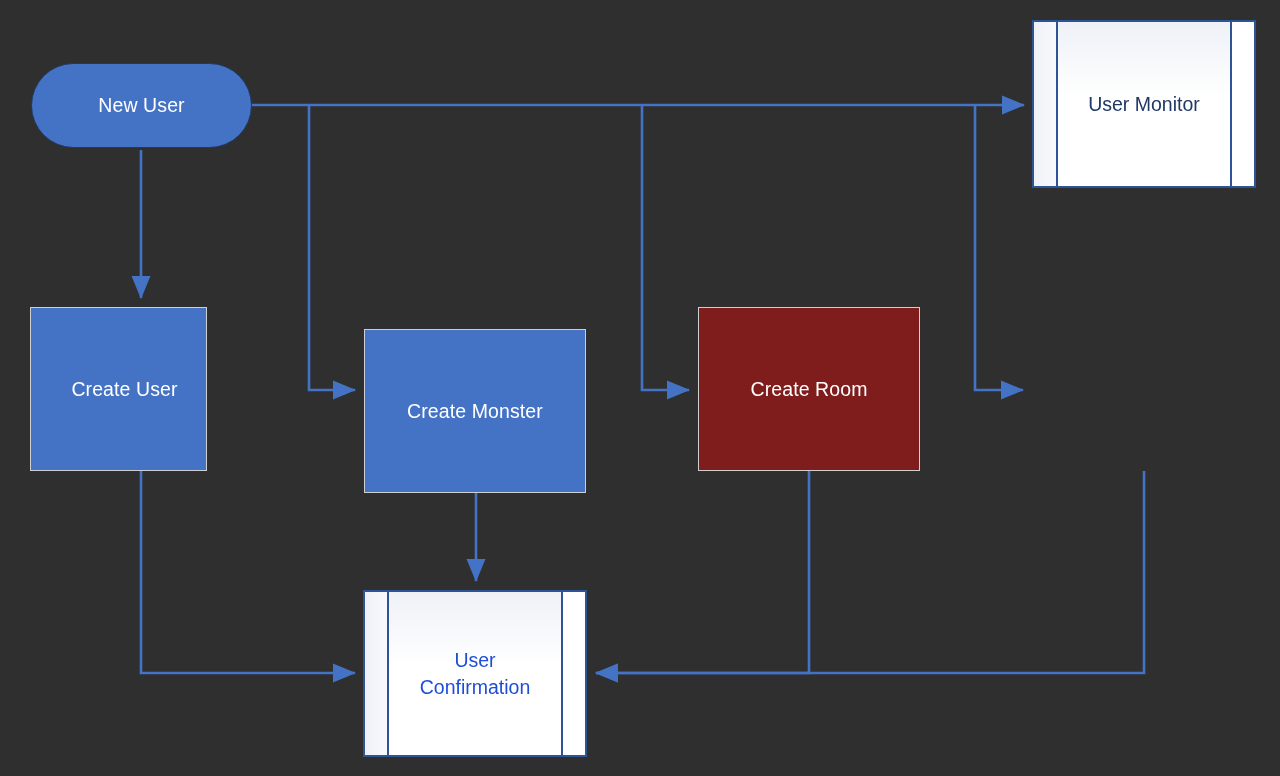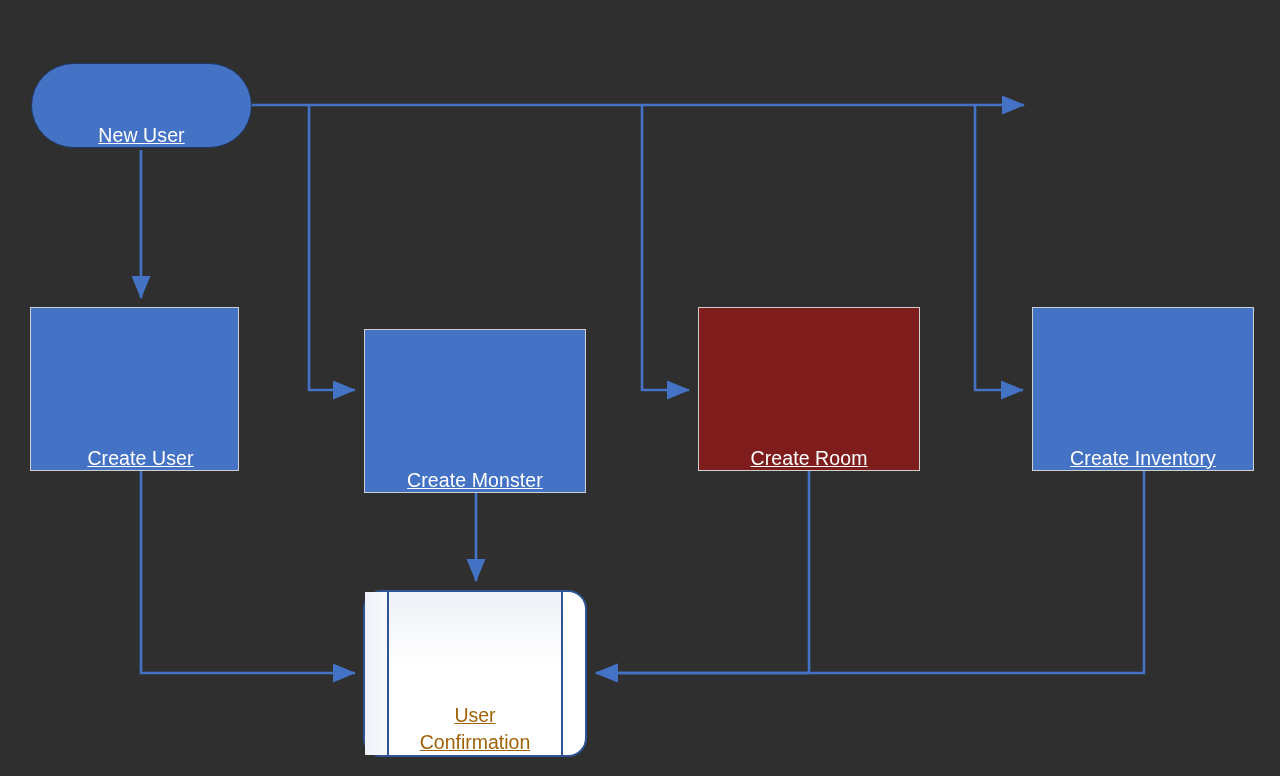--- a/index.html
+++ b/index.html
@@ -20,25 +20,24 @@
     position: absolute;
     left: 0;
     top: 0;
     width: 1280px;
     height: 776px;
   }
   .node {
     position: absolute;
     box-sizing: border-box;
     display: flex;
-    align-items: flex-end;
+    align-items: center;
     justify-content: center;
     text-align: center;
     z-index: 3;
-    text-decoration: underline;
   }
   
   .node.process {
     background: #4472C4;
     border: 1px solid #cfcfcf;
     color: #FFFFFF;
     font-size: 19.5px;
     line-height: 1.25;
     letter-spacing: 0.1px;
   }
@@ -113,38 +112,42 @@
         <path d="M 476,471 L 476,581" marker-end="url(#ar-d)"></path>
         <path d="M 809,471 L 809,673 L 596,673" marker-end="url(#ar-l)"></path>
         <path d="M 1144,471 L 1144,673 L 596,673" marker-end="url(#ar-l)"></path>
       </g>
   </svg>
 
   <div class="node terminator" style="left: 31px; top: 63px; width: 221px; height: 85px; background: rgb(68, 114, 196); border-color: rgb(31, 56, 100); color: rgb(255, 255, 255);">
     <span class="label">New User</span>
   </div>
 
+  <div class="node subprocess" style="left: 1032px; top: 20px; width: 224px; height: 168px; background: rgb(255, 255, 255); border-color: rgb(46, 84, 150); color: rgb(31, 56, 100);">
+    <span class="sheenL"></span>
+    <span class="sheenC"></span>
+    <span class="barL"></span>
+    <span class="barR"></span>
+    <span class="label">User Monitor</span>
+  </div>
 
-  <div class="node process" style="left: 30px; top: 307px; width: 209px; height: 164px; background: rgb(68, 114, 196); border-color: rgb(207, 207, 207); color: rgb(255, 255, 255); padding-left: 12px;">
+  <div class="node process" style="left: 30px; top: 307px; width: 177px; height: 164px; background: rgb(68, 114, 196); border-color: rgb(207, 207, 207); color: rgb(255, 255, 255); padding-left: 12px;">
     <span class="label">Create User</span>
   </div>
 
   <div class="node process" style="left: 364px; top: 307px; width: 222px; height: 164px; background: rgb(68, 114, 196); border-color: rgb(207, 207, 207); color: rgb(255, 255, 255); margin-top: 22px;">
     <span class="label">Create Monster</span>
   </div>
 
   <div class="node process" style="left: 698px; top: 307px; width: 222px; height: 164px; background: #7f1d1d; border-color: rgb(207, 207, 207); color: rgb(255, 255, 255);">
     <span class="label">Create Room</span>
   </div>
 
-  <div class="node process" style="left: 1032px; top: 307px; width: 222px; height: 164px; background: rgb(68, 114, 196); border-color: rgb(207, 207, 207); color: rgb(255, 255, 255);">
-    <span class="label">Create Inventory</span>
-  </div>
 
-  <div class="node subprocess" style="left: 363px; top: 590px; width: 224px; height: 167px; background: rgb(255, 255, 255); border-color: rgb(46, 84, 150); color: #a16207; border-radius: 19px;">
+  <div class="node subprocess" style="left: 363px; top: 590px; width: 224px; height: 167px; background: rgb(255, 255, 255); border-color: rgb(46, 84, 150); color: #1d4ed8;">
     <span class="sheenL"></span>
     <span class="sheenC"></span>
     <span class="barL"></span>
     <span class="barR"></span>
     <span class="label">
         <span style="display:block">User</span>
         <span style="display:block">Confirmation</span>
       </span>
   </div>
 

